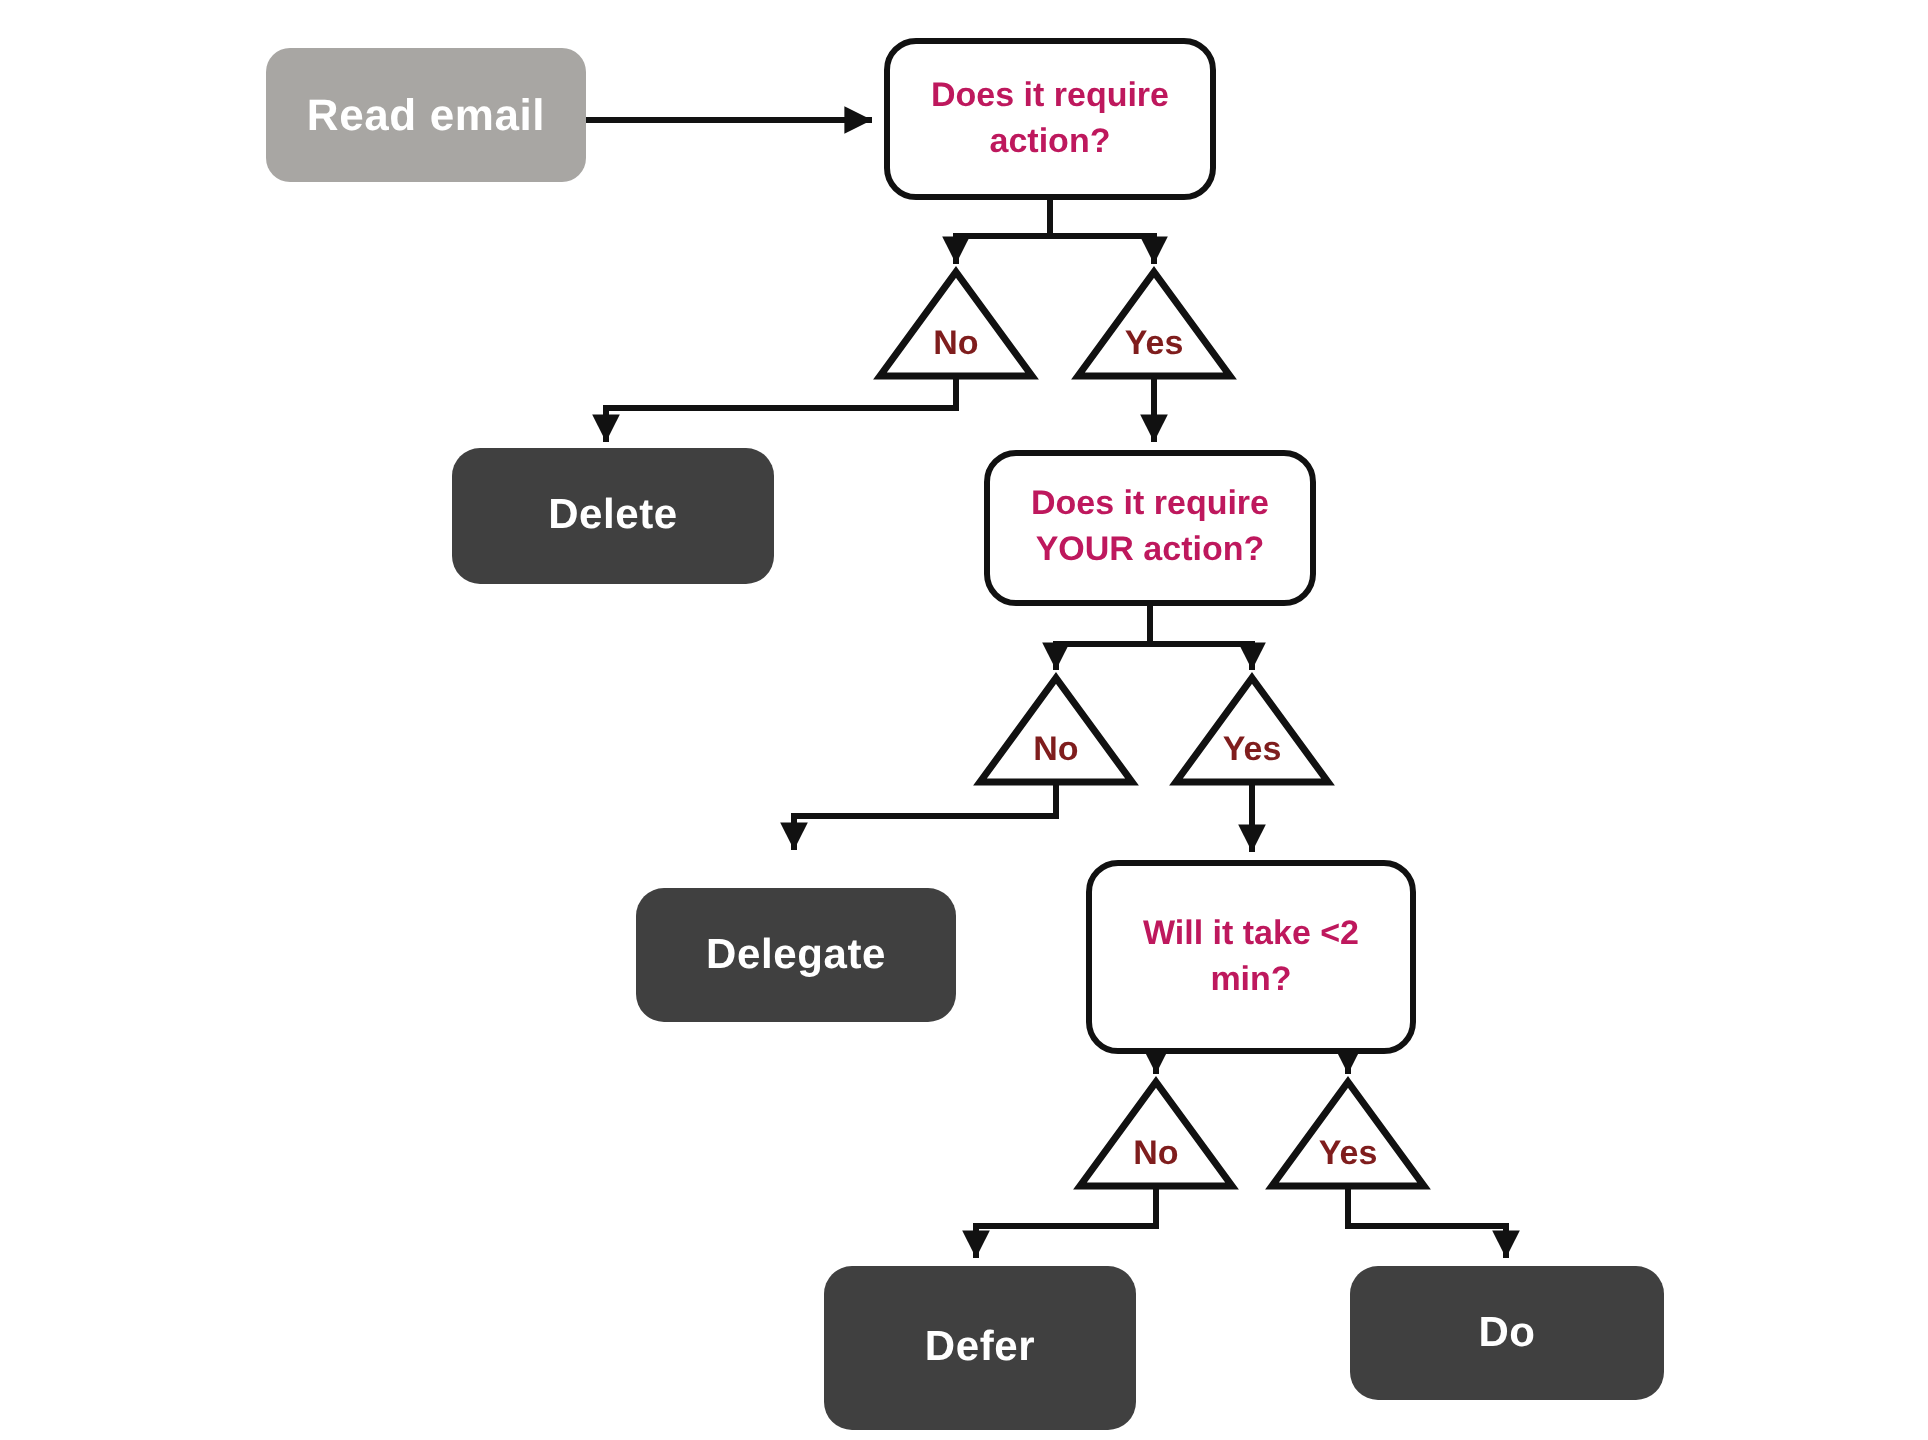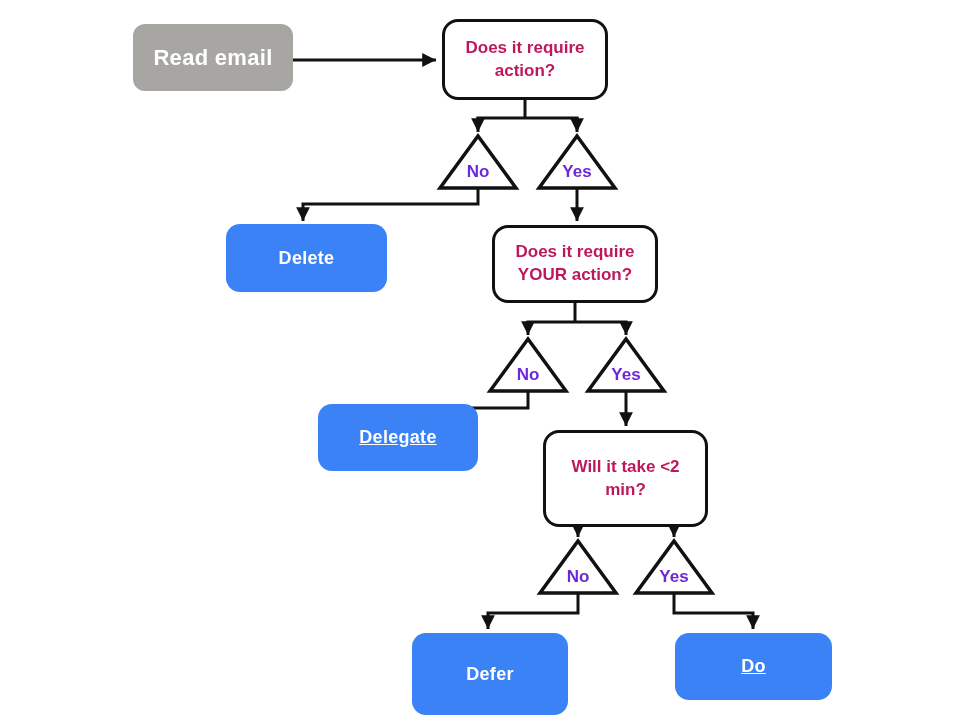--- a/index.html
+++ b/index.html
@@ -43,41 +43,41 @@
     border: 3.5px solid #111111;
     border-radius: 16px;
     font-size: 17px;
     line-height: 1.35;
     padding: 4px 14px;
   }
   .node-q1 { left: 442px; top: 19px;  width: 166px; height: 81px; }
   .node-q2 { left: 492px; top: 225px; width: 166px; height: 78px; }
   .node-q3 { left: 543px; top: 430px; width: 165px; height: 97px; }
   .node-action {
-    background: #3b82f6;
+    background: #404040;
     color: #ffffff;
     border-radius: 14px;
-    font-size: 18px;
+    font-size: 21px;
     letter-spacing: 0.3px;
     justify-content: center;
   }
   .node-delete   { left: 226px; top: 224px; width: 161px; height: 68px; }
-  .node-delegate { left: 318px; top: 404px; width: 160px; height: 67px; text-decoration: underline; }
+  .node-delegate { left: 318px; top: 444px; width: 160px; height: 67px; }
   .node-defer    { left: 412px; top: 633px; width: 156px; height: 82px; }
-  .node-do       { left: 675px; top: 633px; width: 157px; height: 67px; text-decoration: underline; }
+  .node-do       { left: 675px; top: 633px; width: 157px; height: 67px; }
   .tri-label {
     position: absolute;
     width: 60px;
     height: 22px;
     display: flex;
     align-items: center;
     justify-content: center;
     font-weight: bold;
     font-size: 17px;
-    color: #6d28d9;
+    color: #7f1d1d;
   }
   .tl-no1  { left: 448px; top: 161px; }
   .tl-yes1 { left: 547px; top: 161px; }
   .tl-no2  { left: 498px; top: 364px; }
   .tl-yes2 { left: 596px; top: 364px; }
   .tl-no3  { left: 548px; top: 566px; }
   .tl-yes3 { left: 644px; top: 566px; }
 </style>
 </head>
 <body>

